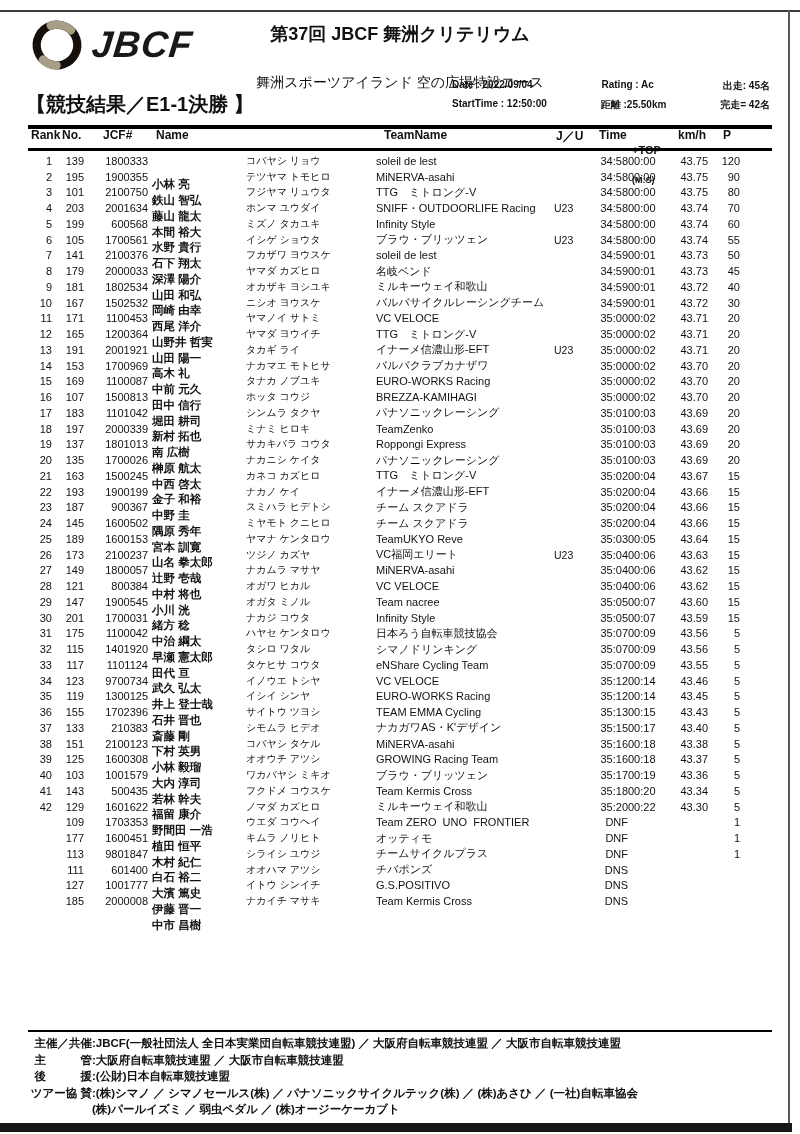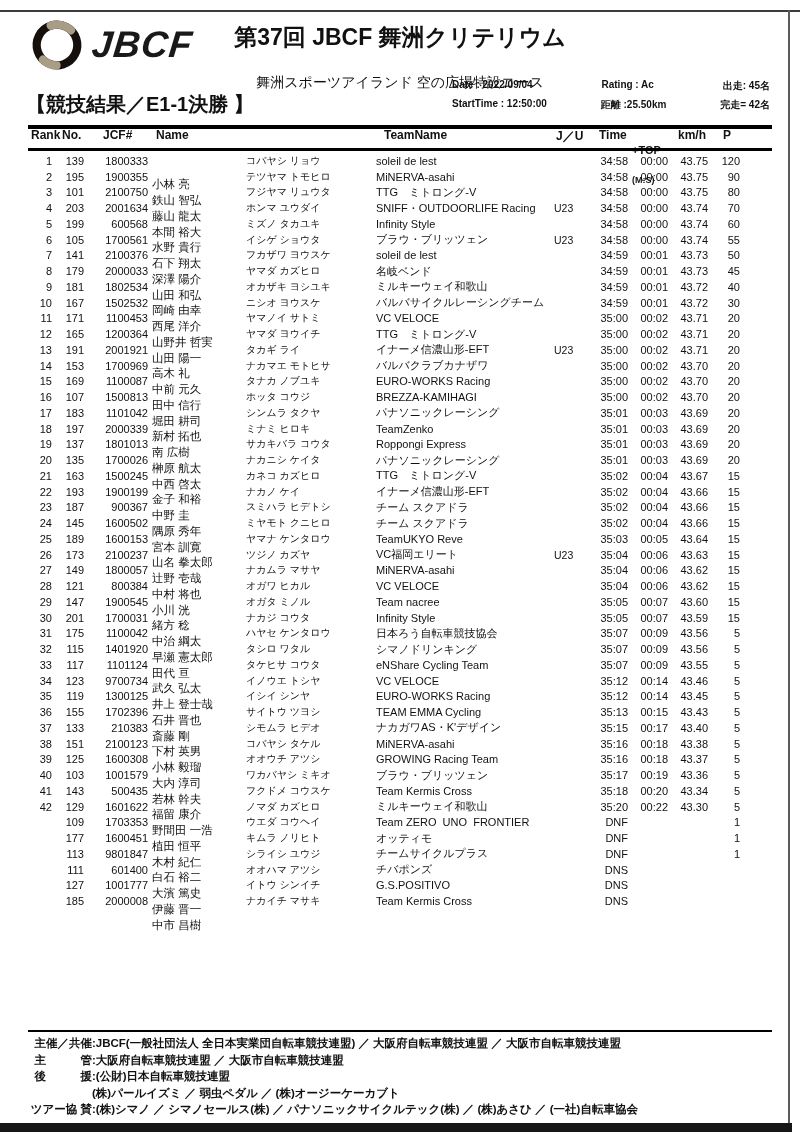--- a/index.html
+++ b/index.html
@@ -8,21 +8,21 @@
   .page { position:relative; width:800px; height:1134px; background:#fff; overflow:hidden; }
 
   
   .scan-top { position:absolute; left:0; top:10px; width:800px; height:2px; background:#3c3c3c; }
   .scan-right { position:absolute; left:788px; top:10px; width:2px; height:1116px; background:#5a5a5a; }
   .scan-bottom { position:absolute; left:0; top:1123px; width:792px; height:9px; background:#161616; }
 
   
   .logo { position:absolute; left:28px; top:16px; display:flex; align-items:center; gap:6px; }
   .logo-text { font-size:37px; font-weight:900; font-style:italic; letter-spacing:1px; transform:skewX(-6deg); color:#191919; }
-  .title { position:absolute; left:50%; transform:translateX(-50%); top:22px; font-size:23px; font-weight:900; white-space:nowrap; }
+  .title { position:absolute; left:50%; transform:translateX(-50%); top:22px; font-size:18px; font-weight:900; white-space:nowrap; }
   .subtitle { position:absolute; left:50%; transform:translateX(-50%); top:74px; font-size:14px; font-weight:400; white-space:nowrap; }
   .meta { position:absolute; left:452px; top:79px; width:318px; font-size:10px; font-weight:700; }
   .meta-row { display:flex; justify-content:space-between; height:19px; white-space:pre; }
   .section-title { position:absolute; left:26px; top:91px; font-size:20px; font-weight:900; white-space:nowrap; }
 
   
   .rule { position:absolute; left:28px; width:744px; background:#000; }
   .rule-top { top:125px; height:4px; }
   .rule-mid { top:148px; height:3px; }
   .rule-foot { top:1030px; height:2px; }
@@ -37,26 +37,26 @@
   .th-top .t1 { font-size:11px; display:block; }
   .th-top .t2 { font-size:9px; display:block; }
 
   
   .tbody { position:absolute; left:0; top:153px; width:800px; }
   .trow { display:flex; height:15.75px; align-items:center; padding-left:30px; font-size:11px; white-space:pre; }
   .cell { overflow:visible; }
   .c-rank { width:22px; text-align:right; }
   .c-no   { width:32px; text-align:right; }
   .c-jcf  { width:64px; text-align:right; }
-  .c-name { width:98px;  padding-left:4px; font-size:11.5px; font-weight:400;margin-top:48px; }
+  .c-name { width:98px;  padding-left:4px; font-size:11.5px; font-weight:700;margin-top:48px; }
   .c-kana { width:130px; font-size:10px; }
   .c-team { width:178px; font-size:11px; }
   .c-ju   { width:30px; font-size:10.5px; }
   .c-time { width:44px; text-align:right; }
-  .c-top  { width:40px; text-align:right; }
+  .c-top  { width:40px; text-align:left; }
   .c-kmh  { width:40px; text-align:right; }
   .c-p    { width:32px; text-align:right; }
 
   
   .footer { position:absolute; left:28px; top:1036px; width:744px; font-size:11.5px; font-weight:600; }
   .fline { display:flex; height:16.5px; white-space:pre;text-align:right; }
   .flabel { width:64px; flex:none; }
   .findent { width:64px; flex:none; }
 </style>
 </head>
@@ -177,22 +177,22 @@
     </div>
     <div class="fline">
       <span class="flabel">主　　　管</span>
       <span>:大阪府自転車競技連盟 ／ 大阪市自転車競技連盟</span>
     </div>
     <div class="fline">
       <span class="flabel">後　　　援</span>
       <span>:(公財)日本自転車競技連盟</span>
     </div>
     <div class="fline">
+      <span class="flabel">ツアー協 賛</span>
+      <span>:(株)シマノ ／ シマノセールス(株) ／ パナソニックサイクルテック(株) ／ (株)あさひ ／ (一社)自転車協会</span>
+    </div>
+    <div class="fline">
       <span class="findent"></span>
       <span>(株)パールイズミ ／ 弱虫ペダル ／ (株)オージーケーカブト</span>
-    </div>
-    <div class="fline">
-      <span class="flabel">ツアー協 賛</span>
-      <span>:(株)シマノ ／ シマノセールス(株) ／ パナソニックサイクルテック(株) ／ (株)あさひ ／ (一社)自転車協会</span>
     </div>
   </div>
 
 </div>
 
 </body></html>

